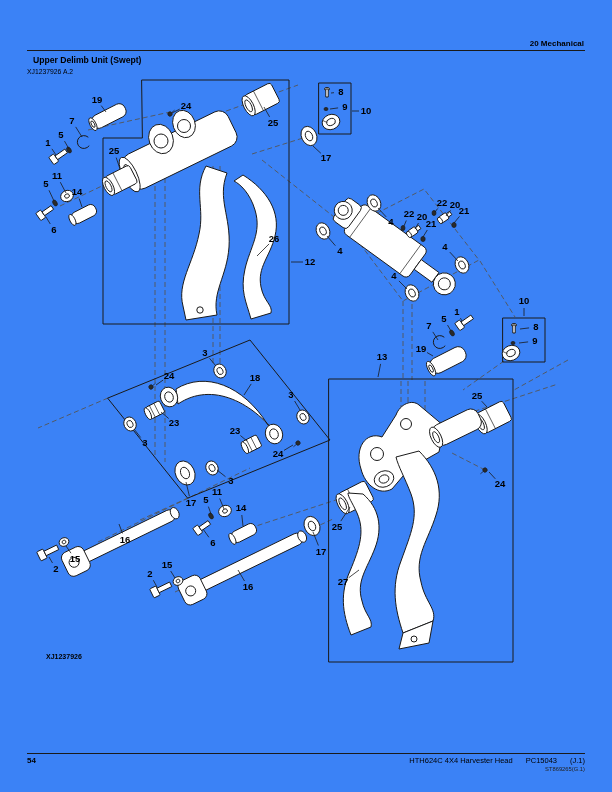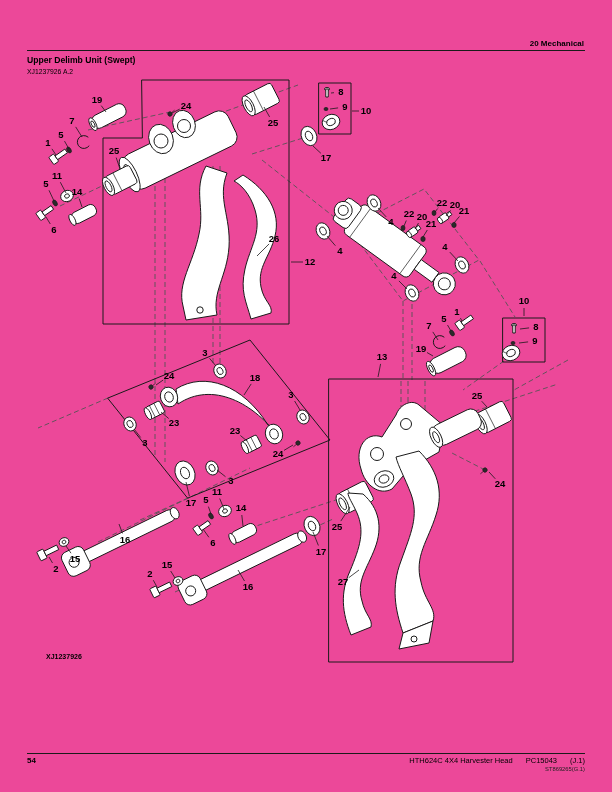--- a/index.html
+++ b/index.html
@@ -1,22 +1,22 @@
 <!DOCTYPE html>
 <html><head>
 <meta charset="utf-8">
 <style>
   html,body{margin:0;padding:0;background:#e8e8e8;}
-  .page{position:relative;width:612px;height:792px;margin:0 auto;background:#ec4899;
+  .page{position:relative;width:612px;height:792px;margin:0 auto;background:#3b82f6;
         font-family:"Liberation Sans",sans-serif;color:#000;overflow:hidden;}
   .rule{position:absolute;left:27px;right:27px;height:1.4px;background:#1a1a1a;}
   .rule.top{top:50px;}
   .rule.bottom{top:753px;}
   .section{position:absolute;right:28px;top:39px;font-size:8px;font-weight:bold;}
-  .title{position:absolute;left:27px;top:55px;font-size:8.6px;font-weight:bold;}
+  .title{position:absolute;left:33px;top:55px;font-size:8.6px;font-weight:bold;}
   .subtitle{position:absolute;left:27px;top:68px;font-size:6.8px;}
   .figid{position:absolute;left:46px;top:653px;font-size:7px;font-weight:bold;}
   .pagenum{position:absolute;left:27px;top:756px;font-size:8px;font-weight:bold;}
   .footer-right{position:absolute;right:27px;top:756px;font-size:7.5px;display:flex;gap:13px;padding-left:32px;}
   .footer-sub{position:absolute;right:27px;top:766px;font-size:5.8px;color:#222;}
   svg#diagram{position:absolute;left:0;top:0;}
   svg#diagram *{vector-effect:non-scaling-stroke;}
   .ln{fill:none;stroke:#1a1a1a;stroke-width:1;stroke-linejoin:round;stroke-linecap:round;}
   .pt{fill:#ffffff;stroke:#1a1a1a;stroke-width:1;stroke-linejoin:round;}
   .dk{fill:#2a2a2a;stroke:#1a1a1a;stroke-width:.7;}

